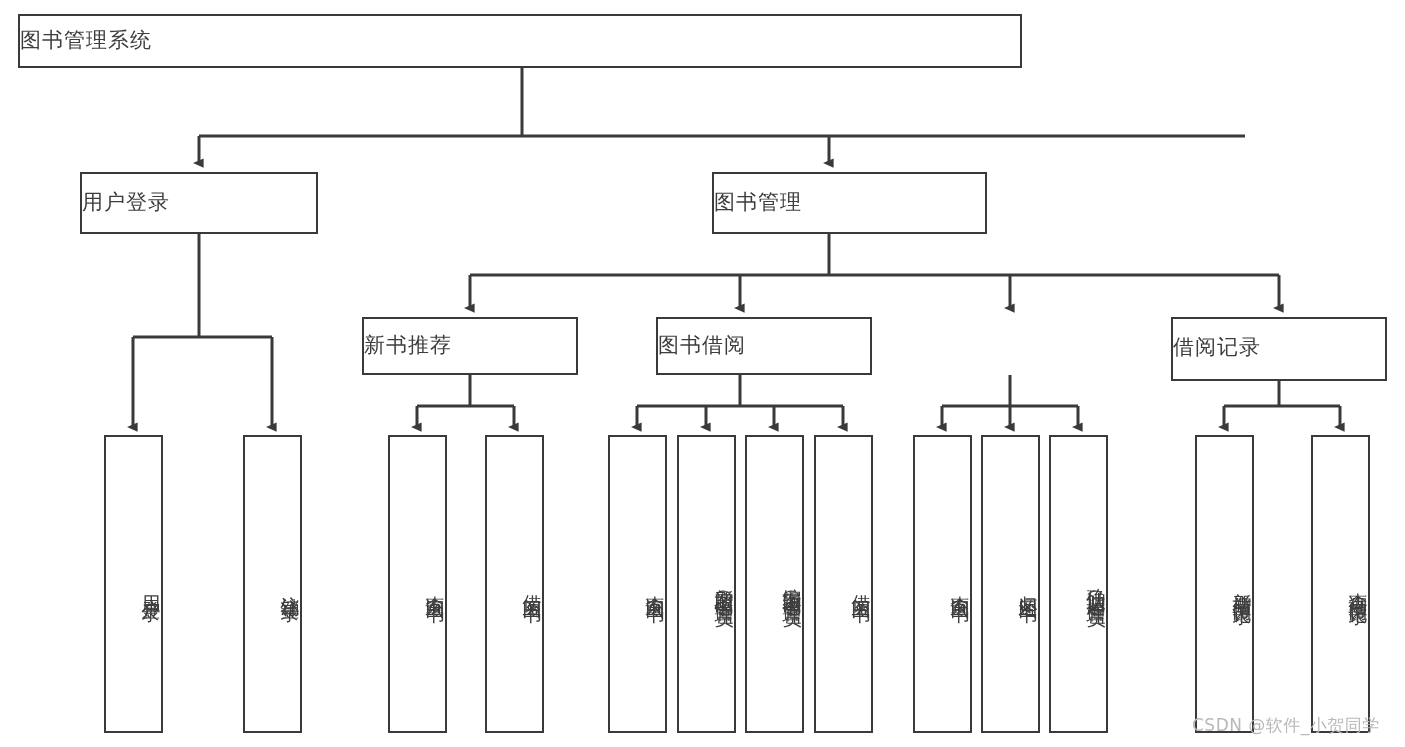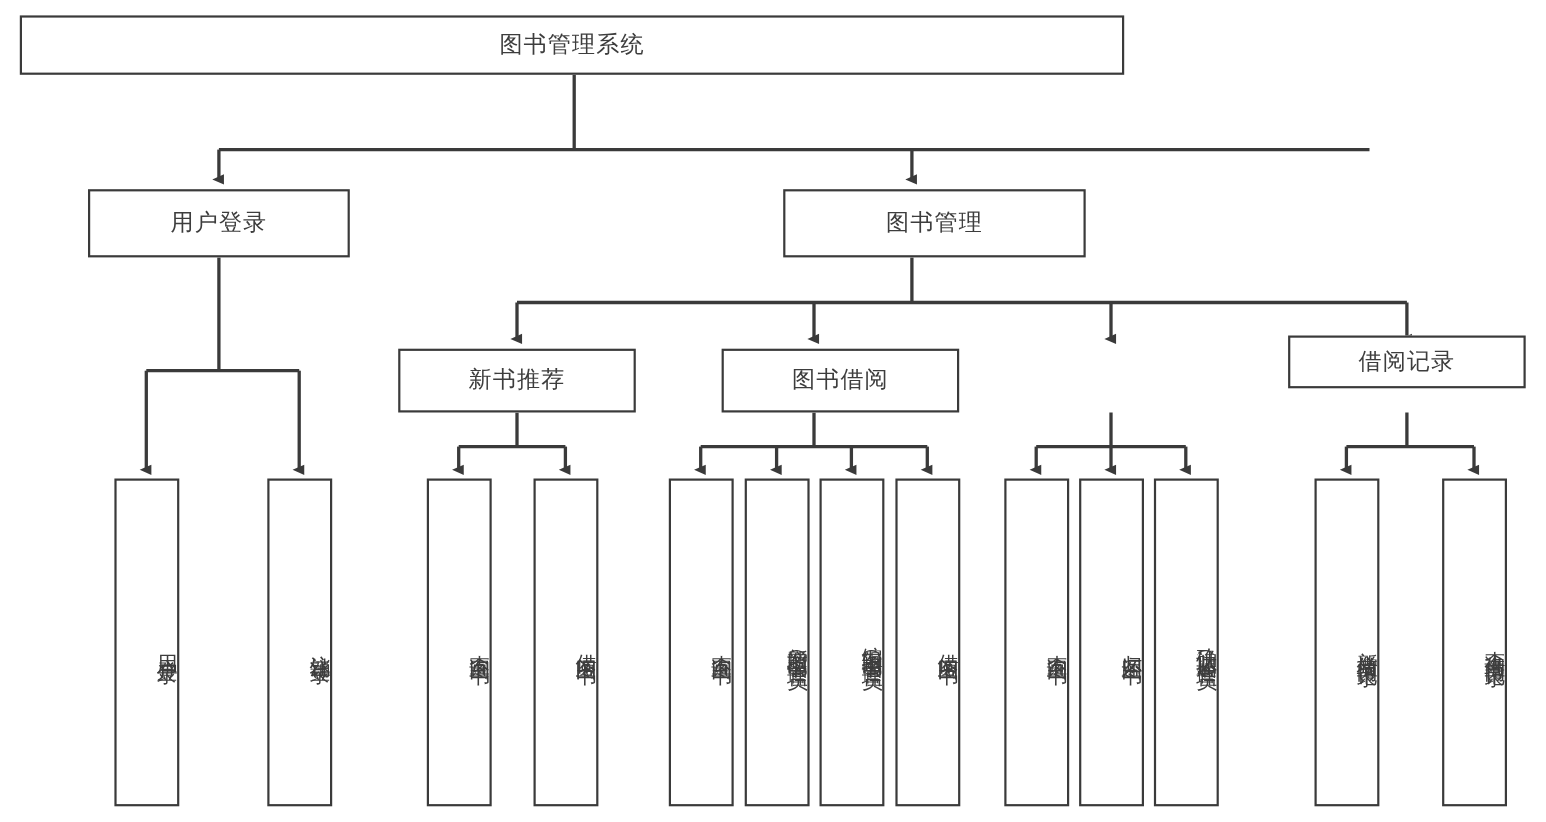--- a/index.html
+++ b/index.html
@@ -12,21 +12,21 @@
     position:relative;
   }
   #diagram{position:absolute;left:0;top:0;width:1405px;height:747px;}
   .node{
     position:absolute;
     box-sizing:border-box;
     background:#ffffff;
     border:2.5px solid #3a3a3a;
     display:flex;
     align-items:center;
-    justify-content:center;
+    justify-content:flex-start;
     color:#3d3d3d;
     z-index:5;
   }
   .node.h{
     font-size:21px;
     letter-spacing:1px;
     line-height:1.1;
   }
   .node.v{
     font-size:19px;
@@ -121,21 +121,21 @@
   <div class="node h" style="left:712px;top:172px;width:275px;height:62px;">
     <span>图书管理</span>
   </div>
 
   <div class="node h" style="left:362px;top:317px;width:216px;height:58px;">
     <span>新书推荐</span>
   </div>
   <div class="node h" style="left:656px;top:317px;width:216px;height:58px;">
     <span>图书借阅</span>
   </div>
-  <div class="node h" style="left:1171px;top:305px;width:216px;height:48px;">
+  <div class="node h" style="left:1171px;top:317px;width:216px;height:64px;font-family:Liberation Mono, monospace;">
     <span>借阅记录</span>
   </div>
 
   <div class="node v" style="left:104px;top:435px;width:59px;height:298px;">
     <span>用户登录</span>
   </div>
   <div class="node v" style="left:243px;top:435px;width:59px;height:298px;">
     <span>注销登录</span>
   </div>
 
@@ -169,13 +169,14 @@
     <span>确认归还（管理员）</span>
   </div>
 
   <div class="node v" style="left:1195px;top:435px;width:59px;height:298px;">
     <span>新增借阅记录</span>
   </div>
   <div class="node v" style="left:1311px;top:435px;width:59px;height:298px;">
     <span>查询借阅记录</span>
   </div>
 
+  <div class="wm">CSDN @软件_小贺同学</div>
 </div>
 
 </body></html>

